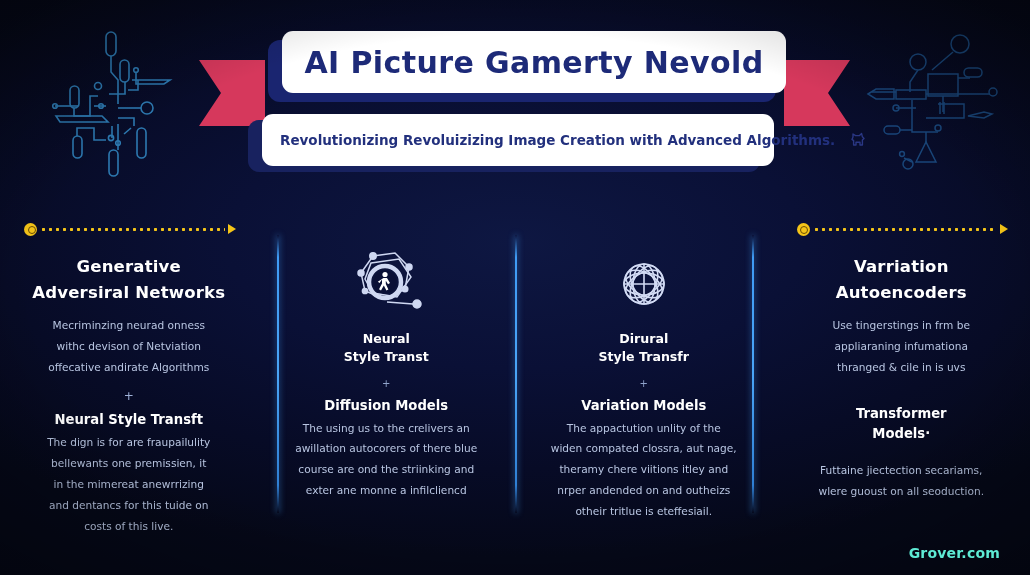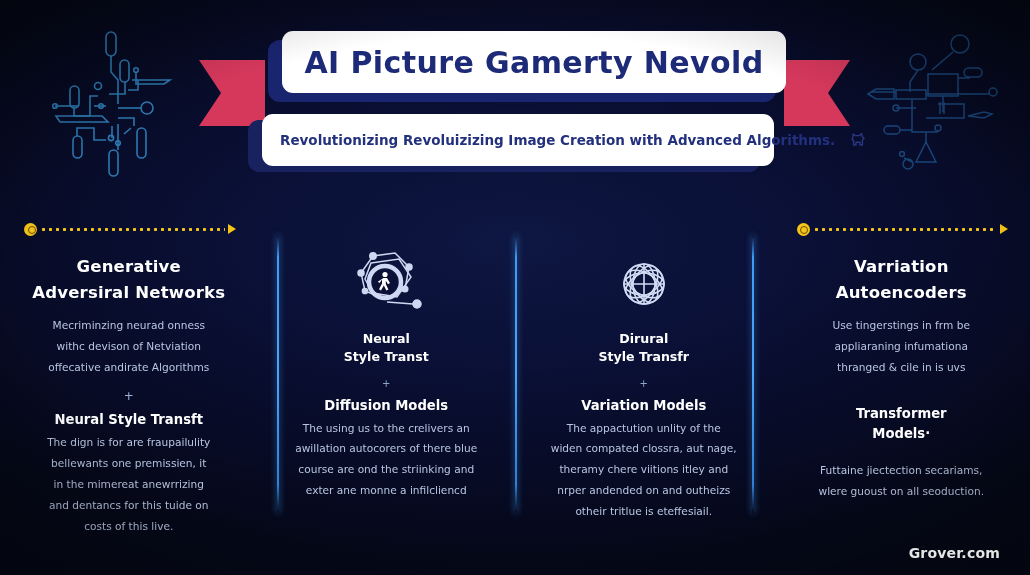--- a/index.html
+++ b/index.html
@@ -246,21 +246,21 @@
     font-size: 10px;
     margin: 12px 0 9px;
     line-height: 1;
   }
 
   
   .footer {
     position: absolute;
     right: 30px;
     bottom: 14px;
-    color: #e5e5e5;
+    color: #5eead4;
     font-size: 14px;
     font-weight: bold;
     letter-spacing: 0.2px;
   }
 </style>
 </head>
 <body>
 
 <div class="stage">
   <div class="bg"></div>

